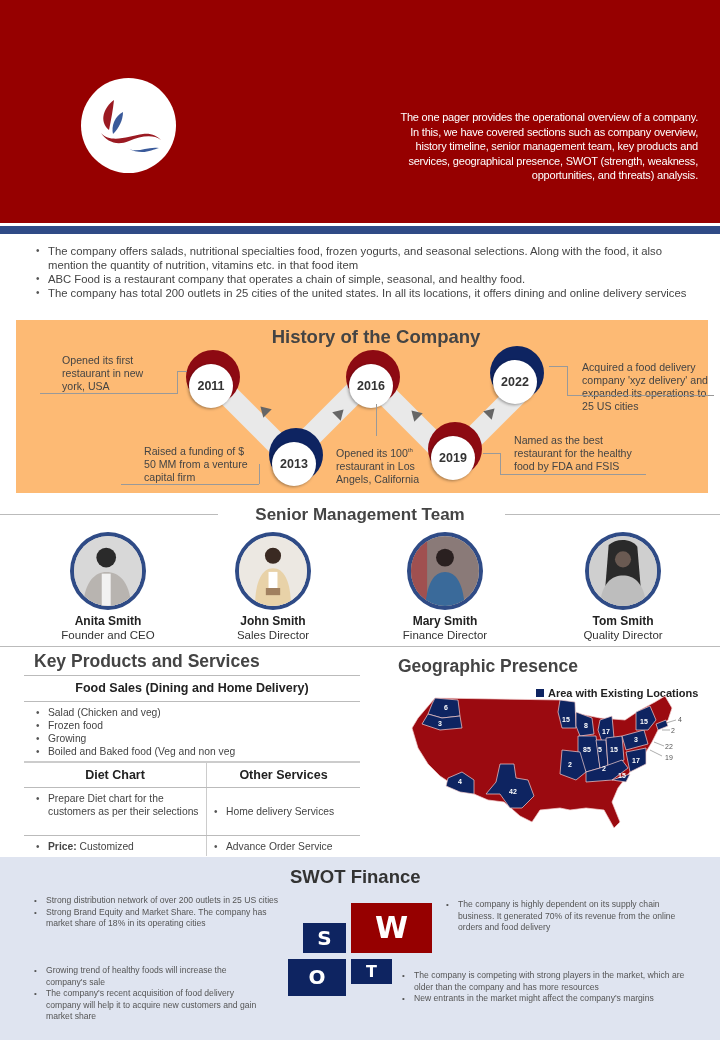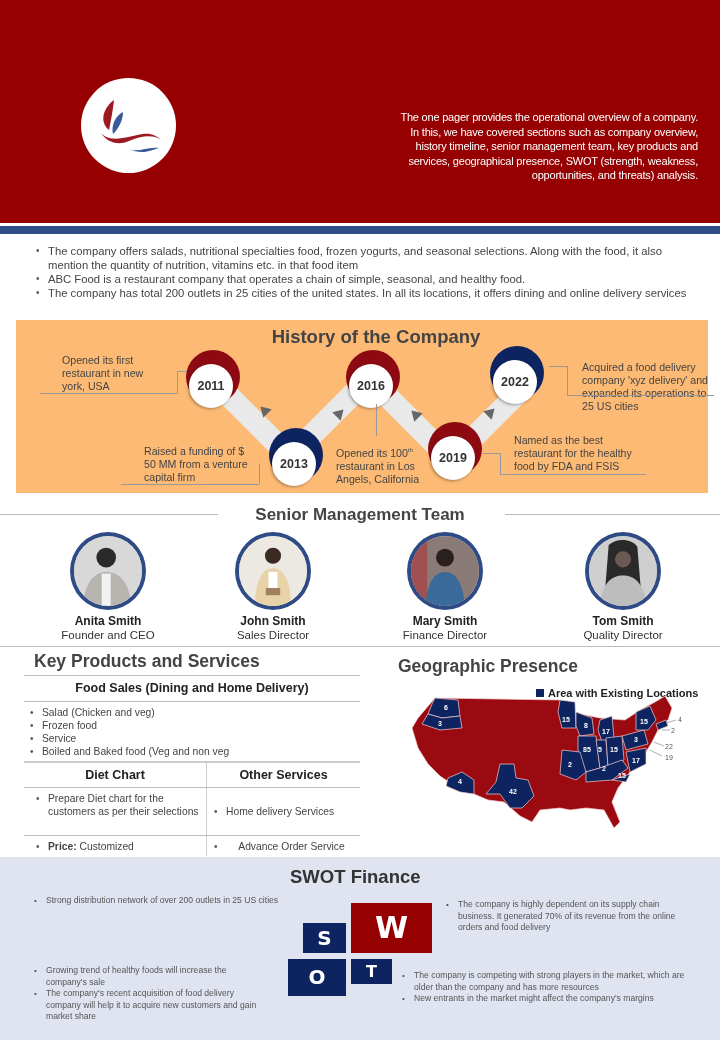--- a/index.html
+++ b/index.html
@@ -197,25 +197,25 @@
   </div>
   <div class="name">Tom Smith</div>
   <div class="role">Quality Director</div>
 </div>
 <div class="sep-line" style="top:646px;"></div>
 
 <div class="kp-title">Key Products and Services</div>
 <div class="kp-rule" style="top:675px;"></div>
 <div class="kp-head" style="left:24px; width:336px; top:681px;text-align:center;">Food Sales (Dining and Home Delivery)</div>
 <div class="kp-rule" style="top:701px;"></div>
-<div class="kp-text" style="left:28px; top:706px; width:320px;">
+<div class="kp-text" style="left:34px; top:706px; width:320px;">
   <ul class="bullets">
     <li>Salad (Chicken and veg)</li>
     <li>Frozen food</li>
-    <li>Service</li>
+    <li>Growing</li>
     <li>Boiled and Baked food (Veg and non veg</li>
   </ul>
 </div>
 <div class="kp-rule" style="top:761px; height:2px; background:#ccc;"></div>
 <div class="kp-vline"></div>
 <div class="kp-head" style="left:24px; width:182px; top:768px;">Diet Chart</div>
 <div class="kp-head" style="left:207px; width:153px; top:768px;">Other Services</div>
 <div class="kp-rule" style="top:787px;"></div>
 <div class="kp-text" style="left:34px; top:792px; width:165px;">
   <ul class="bullets">
@@ -226,21 +226,21 @@
   <ul class="bullets">
       <li>Home delivery Services</li>
     </ul>
 </div>
 <div class="kp-rule" style="top:835px;"></div>
 <div class="kp-text" style="left:34px; top:840px; width:165px;">
   <ul class="bullets">
       <li><b>Price:</b><span> Customized</span></li>
     </ul>
 </div>
-<div class="kp-text" style="left:212px; top:840px; width:145px;text-align:center;">
+<div class="kp-text" style="left:212px; top:840px; width:145px;">
   <ul class="bullets">
       <li>Advance Order Service</li>
     </ul>
 </div>
 
 <div class="geo-title">Geographic Presence</div>
 <div class="legend"><span class="sw"></span><span>Area with Existing Locations</span></div>
 <svg class="map" viewBox="0 0 290 165">
   <g stroke="#f3d0d0" stroke-width="0.7">
 
@@ -293,20 +293,21 @@
     <text x="265" y="70">19</text>
   </g>
 </svg>
 
 <div class="swot">
   <div class="sec-title">SWOT Finance</div>
 
   <div class="swot-text" style="left:32px; top:38px; width:250px;">
     <ul class="bullets">
       <li>Strong distribution network of over 200 outlets in 25 US cities</li>
+      <li>Strong Brand Equity and Market Share. The company has market share of 18% in its operating cities</li>
     </ul>
   </div>
   <div class="swot-text" style="left:32px; top:108px; width:230px;">
     <ul class="bullets">
       <li>Growing trend of healthy foods will increase the company's sale</li>
       <li>The company's recent acquisition of food delivery company will help it to acquire new customers and gain market share</li>
     </ul>
   </div>
 
   <div class="sq" style="left:303px; top:66px; width:43px; height:30px; background:#0e2461; font-size:20px; line-height:30px;">S</div>

